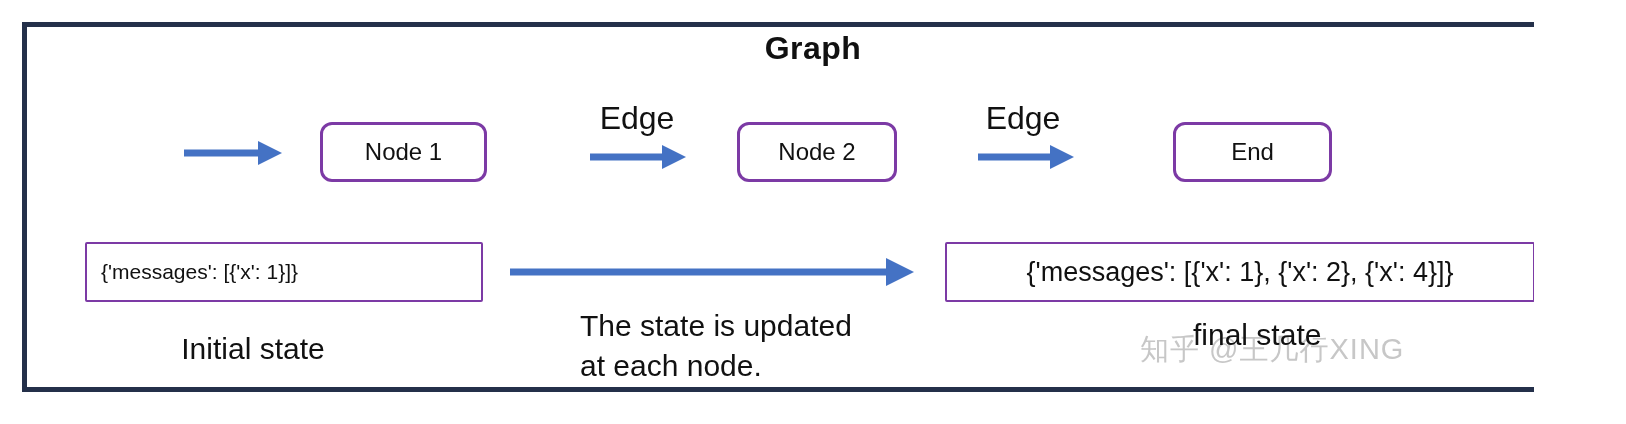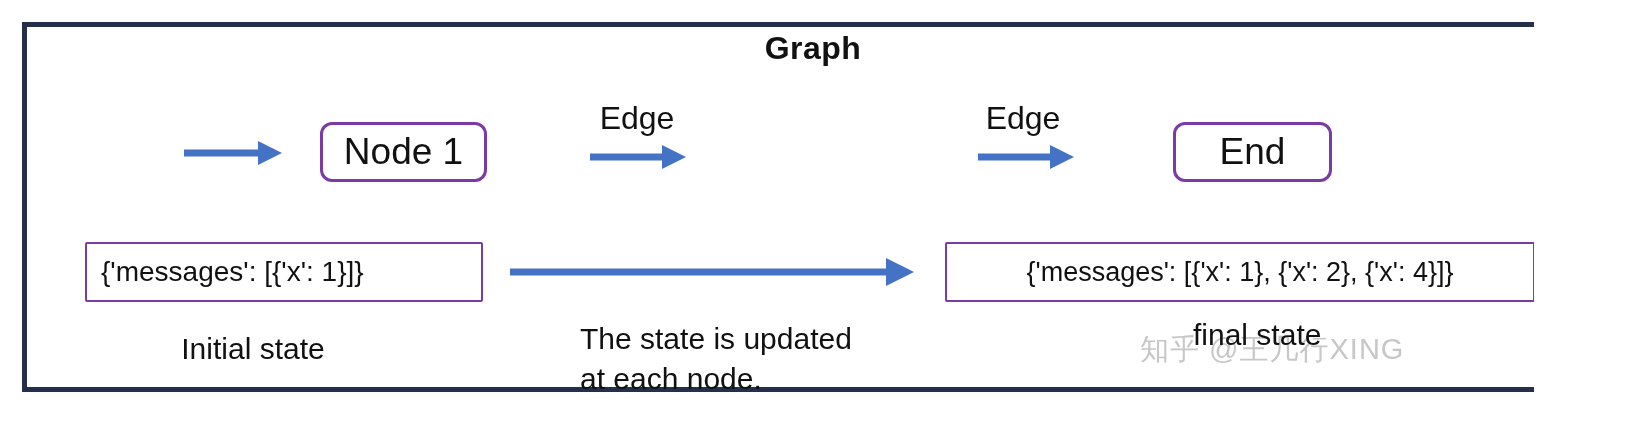--- a/index.html
+++ b/index.html
@@ -36,33 +36,33 @@
     height: 44px; line-height: 44px;
     white-space: nowrap;
   }
 
   .node {
     top: 122px; height: 60px;
     border: 3px solid var(--node-border, #7c3aa5);
     border-radius: 12px;
     background: #ffffff;
     display: flex; align-items: center; justify-content: center;
-    font-size: 37px;
+    font-size: 24px;
     white-space: nowrap;
   }
 
   .arrow { color: var(--arrow-blue, #4472c4); display: block; }
 
   .state-box {
     top: 242px; height: 60px;
     border: 2px solid var(--node-border, #7c3aa5);
     border-radius: 2px;
     background: #ffffff;
     display: flex; align-items: center;
-    font-size: 28px;
+    font-size: 21px;
     white-space: nowrap;
   }
 
   .caption { font-size: 30px; color: #111111; white-space: nowrap; }
 
   .watermark {
     font-size: 29px;
     color: var(--watermark-gray, #c7c7c7);
     white-space: nowrap;
     z-index: 5;
@@ -88,20 +88,23 @@
     <span>Node 1</span>
   </div>
 
   <div class="abs flow-label" style="left:580px; top:96px; width:114px;">Edge</div>
 
   <svg class="abs arrow" style="left:590px; top:143px;" width="96" height="28" viewBox="0 0 96 28" aria-hidden="true">
     <rect x="0" y="10.5" width="74" height="7" fill="currentColor"></rect>
     <polygon points="72,2 96,14 72,26" fill="currentColor"></polygon>
   </svg>
 
+  <div class="abs node" style="left:737px; width:160px;">
+    <span>Node 2</span>
+  </div>
 
   <div class="abs flow-label" style="left:966px; top:96px; width:114px;">Edge</div>
 
   <svg class="abs arrow" style="left:978px; top:143px;" width="96" height="28" viewBox="0 0 96 28" aria-hidden="true">
     <rect x="0" y="10.5" width="74" height="7" fill="currentColor"></rect>
     <polygon points="72,2 96,14 72,26" fill="currentColor"></polygon>
   </svg>
 
   <div class="abs node" style="left:1173px; width:159px;">
     <span>End</span>
@@ -115,21 +118,21 @@
     <rect x="0" y="11.5" width="378" height="7" fill="currentColor"></rect>
     <polygon points="376,1 404,15 376,29" fill="currentColor"></polygon>
   </svg>
 
   <div class="abs state-box" style="left:945px; width:590px; font-size:27px; justify-content:center; padding:10px 6px;">
     <span>{'messages': [{'x': 1}, {'x': 2}, {'x': 4}]}</span>
   </div>
 
   <div class="abs caption" style="left:148px; top:332px; width:210px; text-align:center;">Initial state</div>
 
-  <div class="abs caption" style="left:580px; top:306px; line-height:40px;margin-top:13px;">
+  <div class="abs caption" style="left:580px; top:306px; line-height:40px;">
     <div>The state is updated</div>
     <div>at each node.</div>
   </div>
 
   <div class="abs caption" style="left:1193px; top:318px; z-index:6;">final state</div>
 
   <div class="abs watermark" style="left:1140px; top:330px;">知乎 @王几行XING</div>
 
 </div>
 

